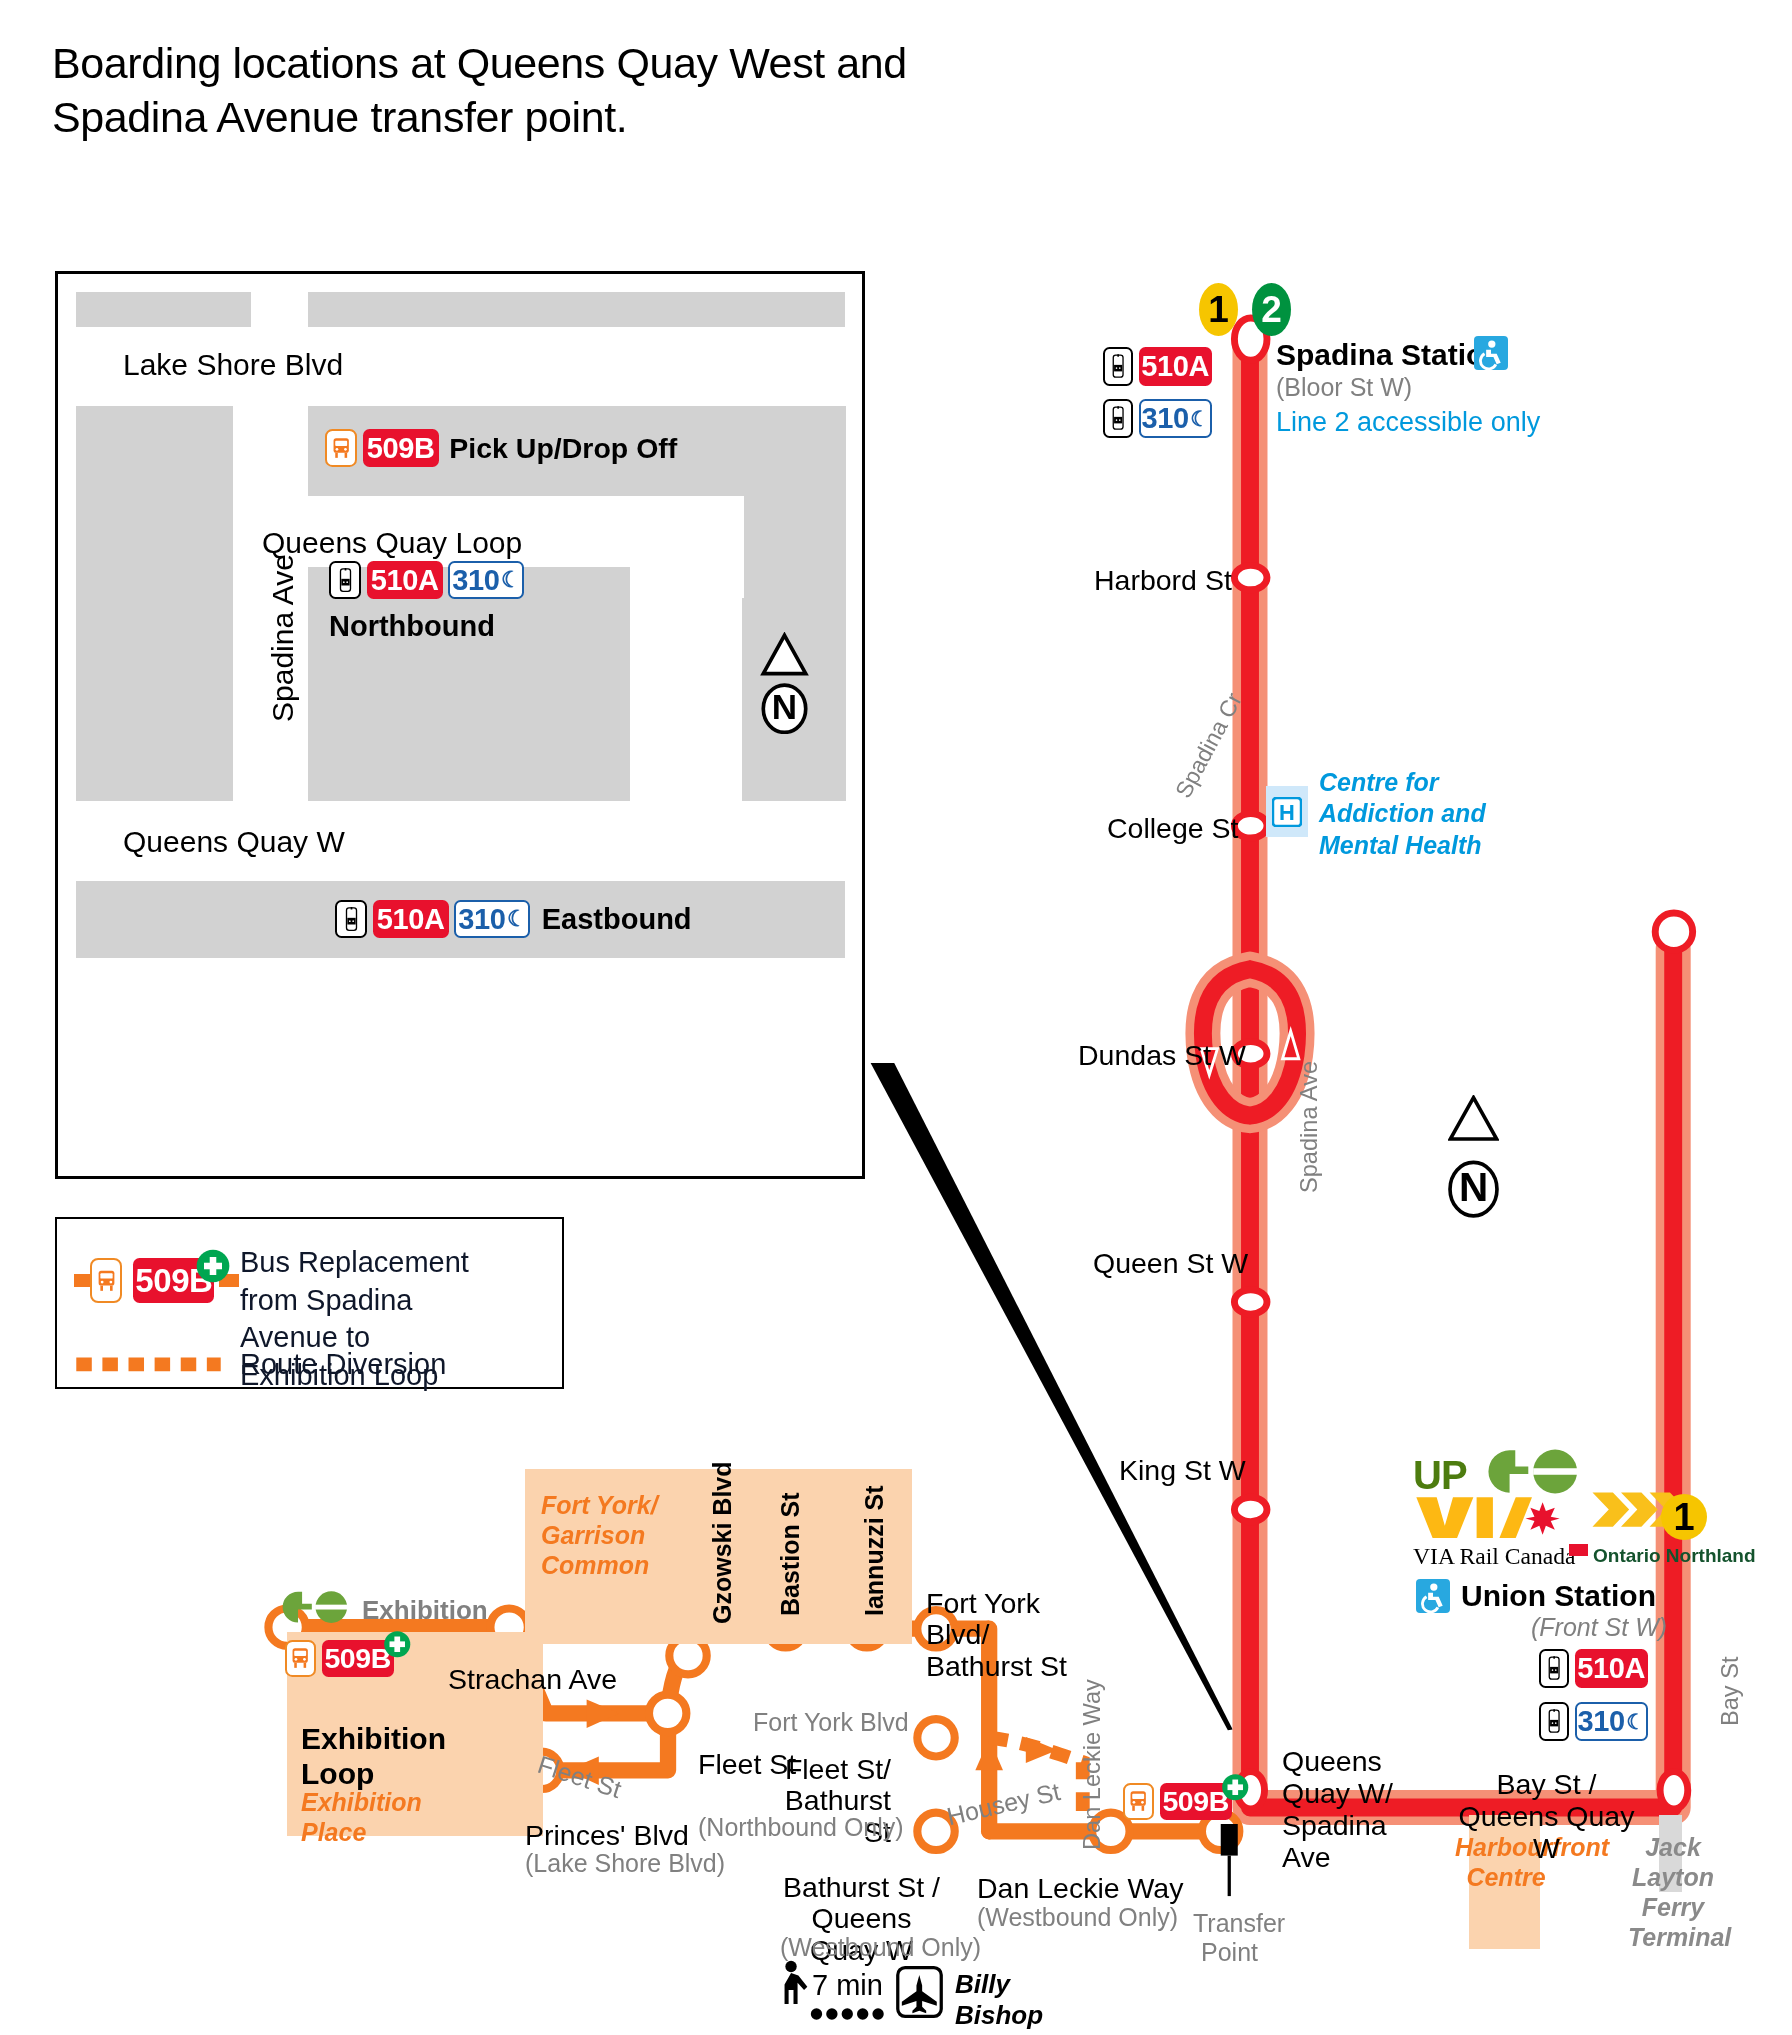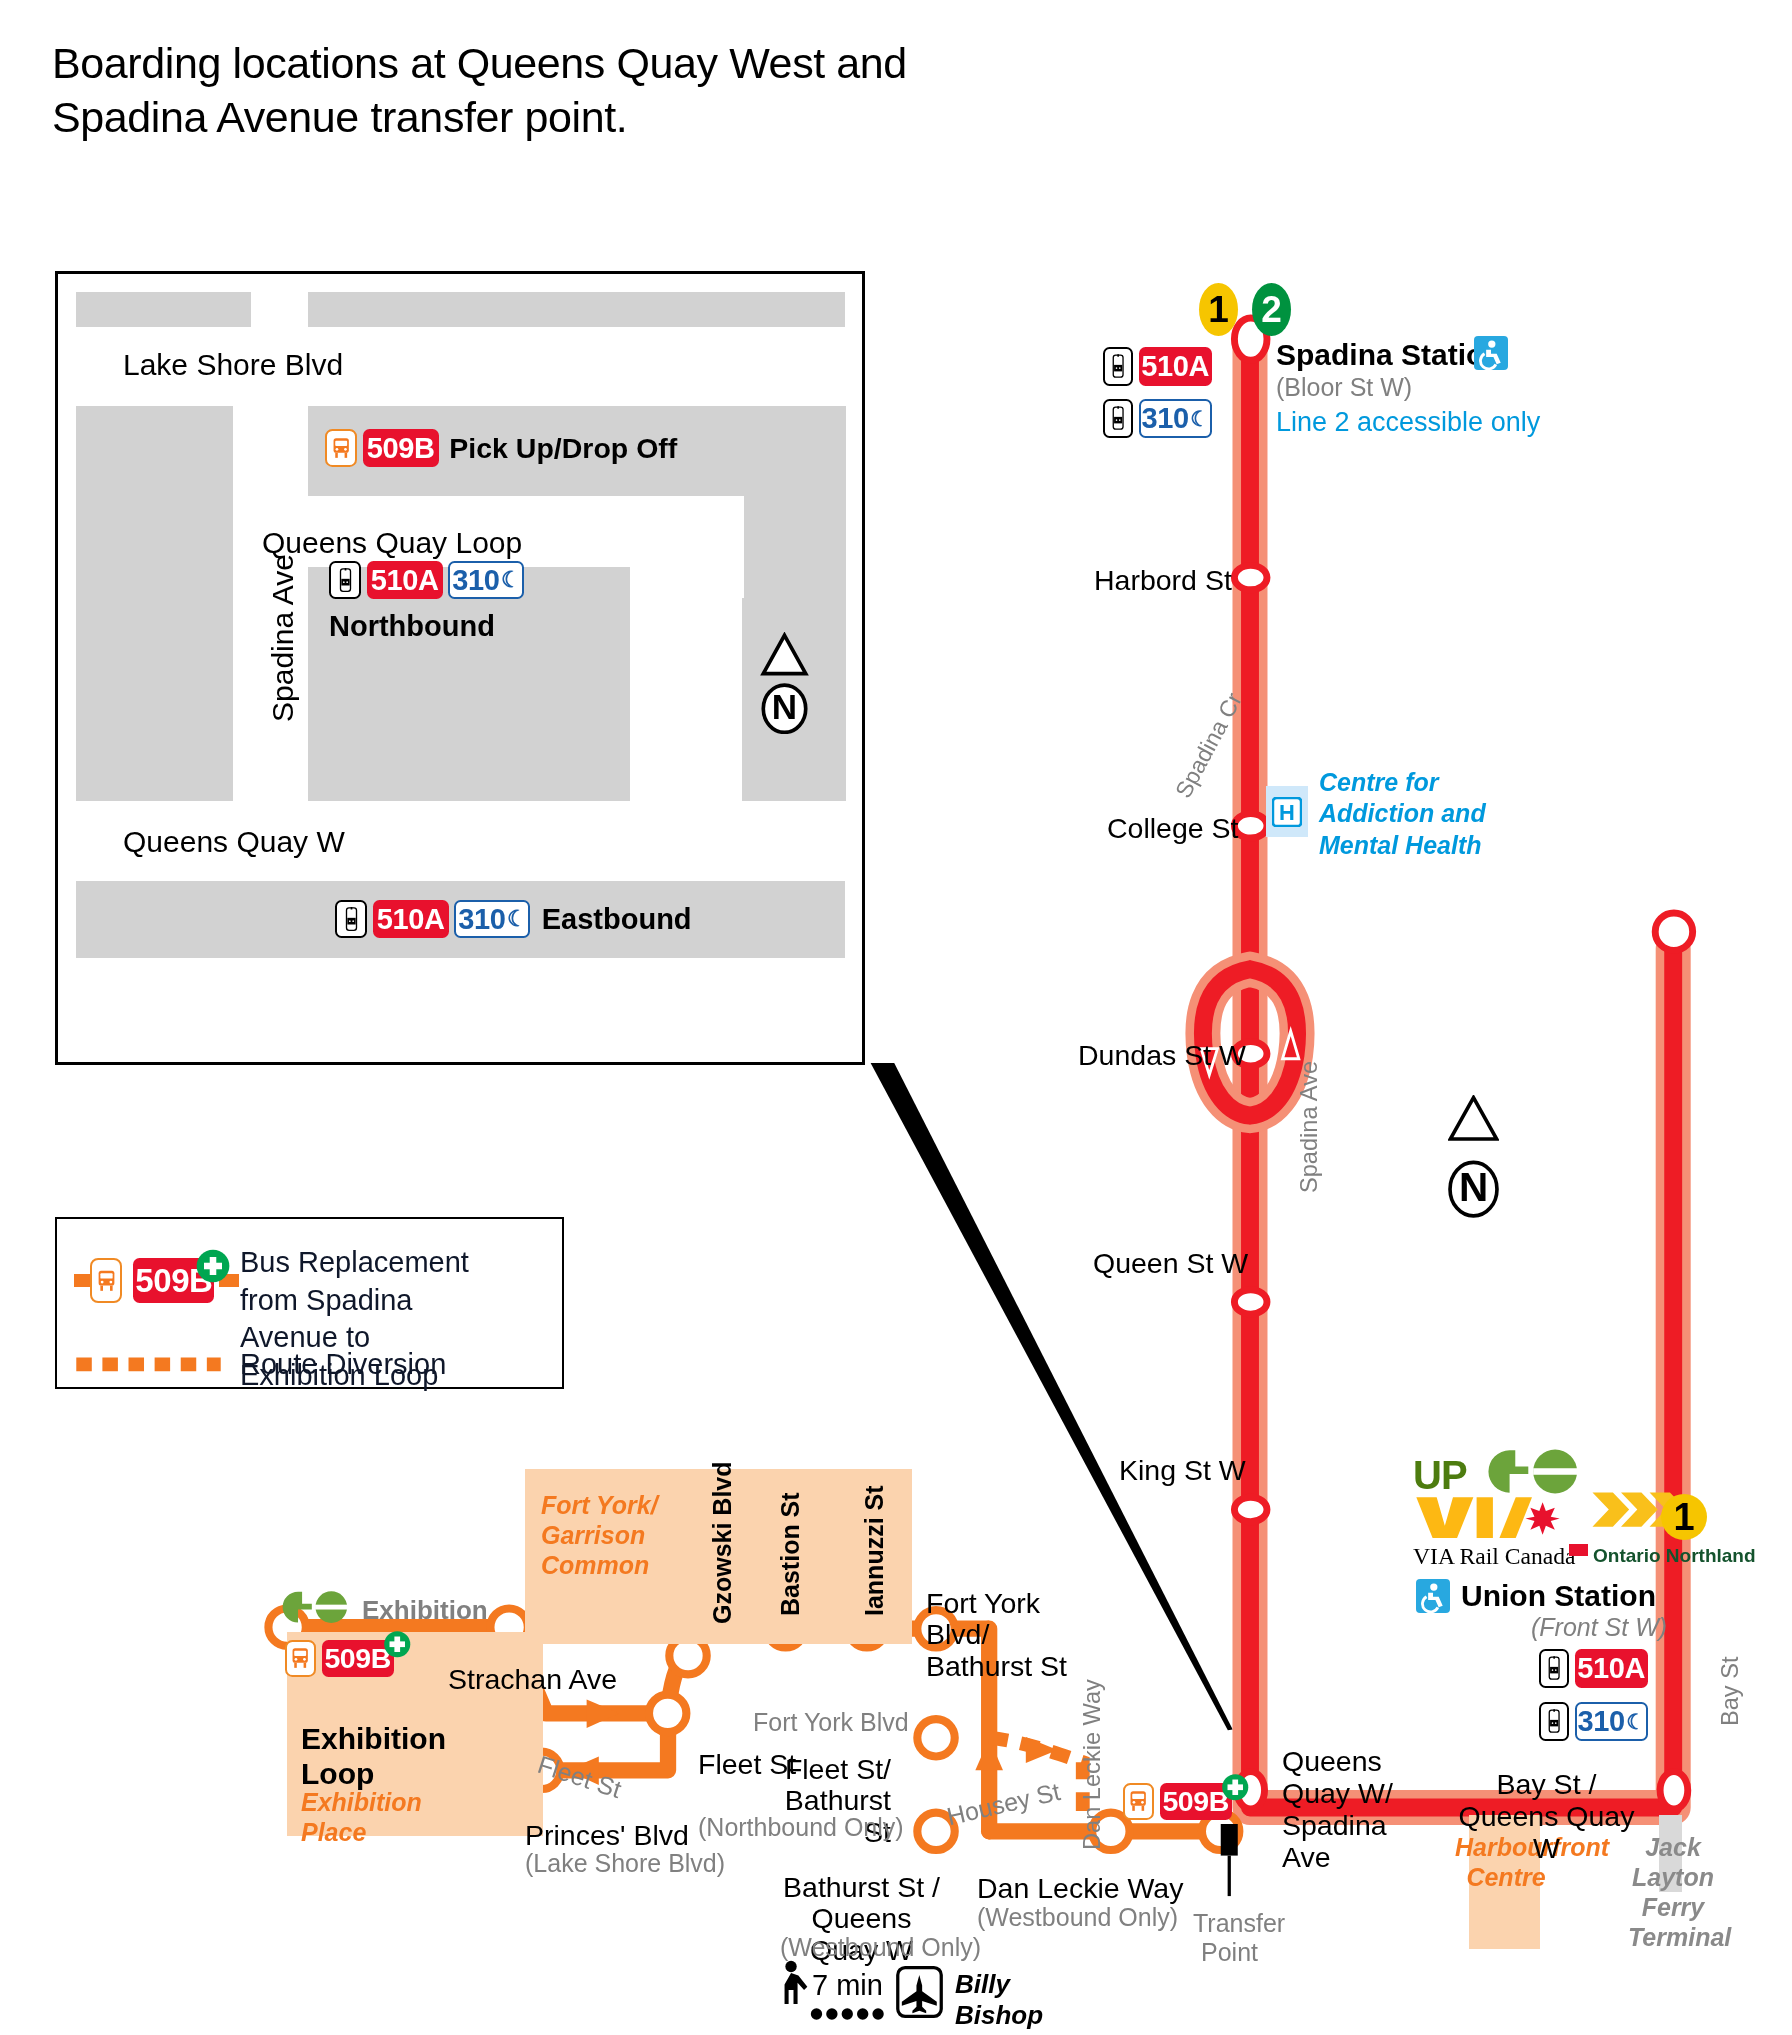--- a/index.html
+++ b/index.html
@@ -5,21 +5,21 @@
   html,body{margin:0;padding:0;background:#ffffff;}
   body{font-family:"Liberation Sans", sans-serif;}
   #root{position:relative;width:1792px;height:2070px;background:#fff;overflow:hidden;}
 
   .abs{position:absolute;}
 
   
   #title{left:52px;top:36px;width:855px;font-size:43px;line-height:1.26;font-weight:400;color:#000;letter-spacing:-0.4px;}
 
   
-  #inset{left:55px;top:271px;width:810px;height:794px;border:3.7px solid #000;background:#fff;box-sizing:border-box;}
+  #inset{left:55px;top:271px;width:810px;height:908px;border:3.7px solid #000;background:#fff;box-sizing:border-box;}
   .blk{position:absolute;background:#d2d2d2;}
 
   .inset-street{position:absolute;color:#000;font-size:30px;white-space:nowrap;}
   .inset-street.vert{transform-origin:0 0;transform:rotate(-90deg);}
 
   
   .chiprow{position:absolute;display:flex;align-items:center;gap:5.7px;white-space:nowrap;}
   .modebox{display:inline-flex;align-items:center;justify-content:center;background:#fff;border:2.4px solid #000;border-radius:6.5px;box-sizing:border-box;}
   .modebox.bus{border-color:#F08A24;}
   .routebadge{display:inline-flex;align-items:center;justify-content:center;color:#fff;font-weight:bold;background:#E8112D;border-radius:6.5px;box-sizing:border-box;letter-spacing:-0.4px;}

